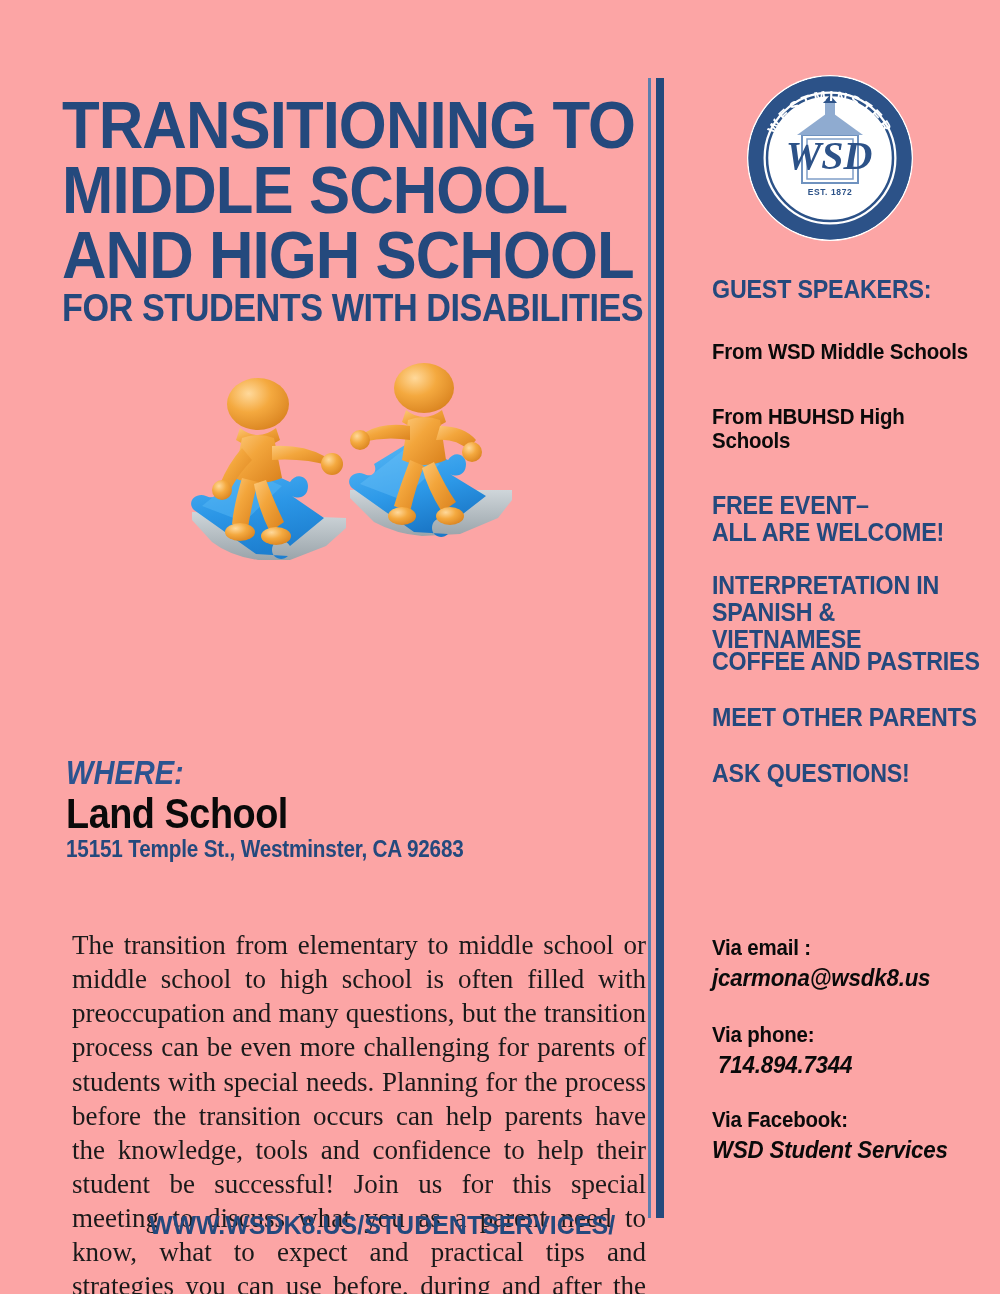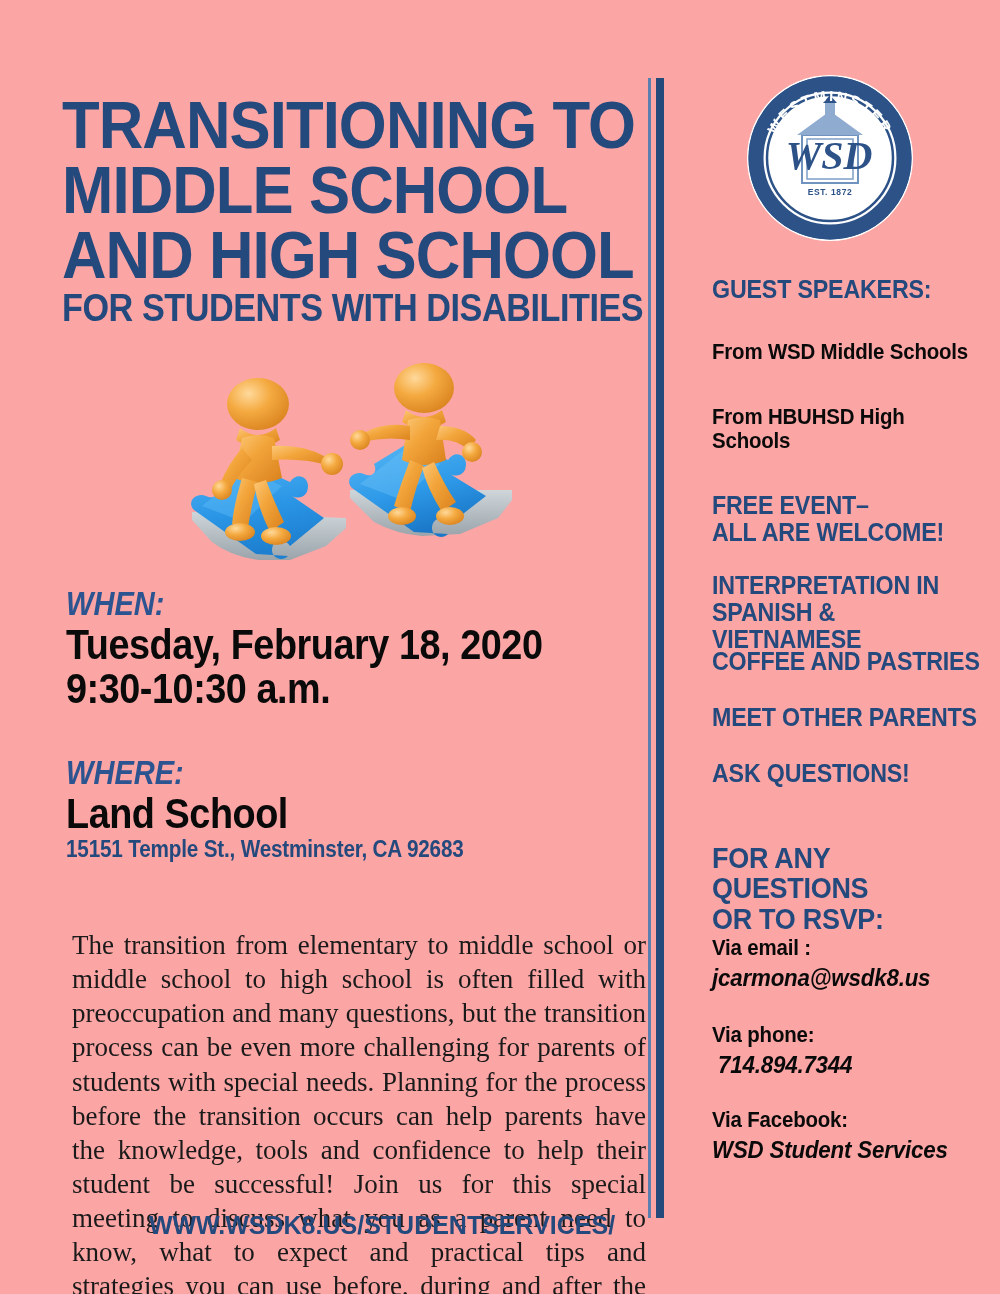--- a/index.html
+++ b/index.html
@@ -342,25 +342,20 @@
           <circle cx="300" cy="92" r="10" fill="url(#headGrad)"></circle>
 
           <path d="M238 100 Q228 126 222 146 L238 152 Q244 126 252 106 Z" fill="url(#orGrad)"></path>
           <path d="M262 102 Q274 128 284 142 L270 152 Q256 130 250 108 Z" fill="url(#orGrad)"></path>
           <ellipse cx="230" cy="156" rx="14" ry="9" fill="url(#headGrad)"></ellipse>
           <ellipse cx="278" cy="156" rx="14" ry="9" fill="url(#headGrad)"></ellipse>
         </g>
       </svg>
     </div>
 
-    <div id="when-block">
-      <div class="label-italic">WHEN:</div>
-      <div class="big-black">Tuesday, February 18, 2020</div>
-      <div class="big-black">9:30-10:30 a.m.</div>
-    </div>
 
     <div id="where-block">
       <div class="label-italic">WHERE:</div>
       <div class="big-black">Land School</div>
       <div class="addr-blue">15151 Temple St., Westminster, CA 92683</div>
     </div>
 
     <div id="body-paragraph">The transition from elementary to middle school or middle school to high school is often filled with preoccupation and many questions, but the transition process can be even more challenging for parents of students with special needs. Planning for the process before  the transition occurs can help parents have the knowledge, tools and confidence to help their student be successful! Join us for this special  meeting to discuss what  you as  a parent need  to know,  what to expect and practical tips and strategies  you can use before,  during and after the transition.</div>
 
     <div id="footer-url">WWW.WSDK8.US/STUDENTSERVICES/</div>
@@ -412,24 +407,20 @@
 
     <div id="rc-interpretation">
       <div class="rc-blue">INTERPRETATION IN</div>
       <div class="rc-blue">SPANISH &amp; VIETNAMESE</div>
     </div>
 
     <div id="rc-coffee" class="rc-blue">COFFEE AND PASTRIES</div>
     <div id="rc-meet" class="rc-blue">MEET OTHER PARENTS</div>
     <div id="rc-ask" class="rc-blue">ASK QUESTIONS!</div>
 
-    <div id="rc-rsvp-heading">
-      <div class="rc-blue-lg">FOR ANY QUESTIONS</div>
-      <div class="rc-blue-lg">OR TO RSVP:</div>
-    </div>
 
     <div id="rc-email-label" class="rc-black">Via email :</div>
     <div id="rc-email-value" class="rc-black-italic">jcarmona@wsdk8.us</div>
 
     <div id="rc-phone-label" class="rc-black">Via phone:</div>
     <div id="rc-phone-value" class="rc-black-italic">714.894.7344</div>
 
     <div id="rc-fb-label" class="rc-black">Via Facebook:</div>
     <div id="rc-fb-value" class="rc-black-italic">WSD Student Services</div>
   </div>

